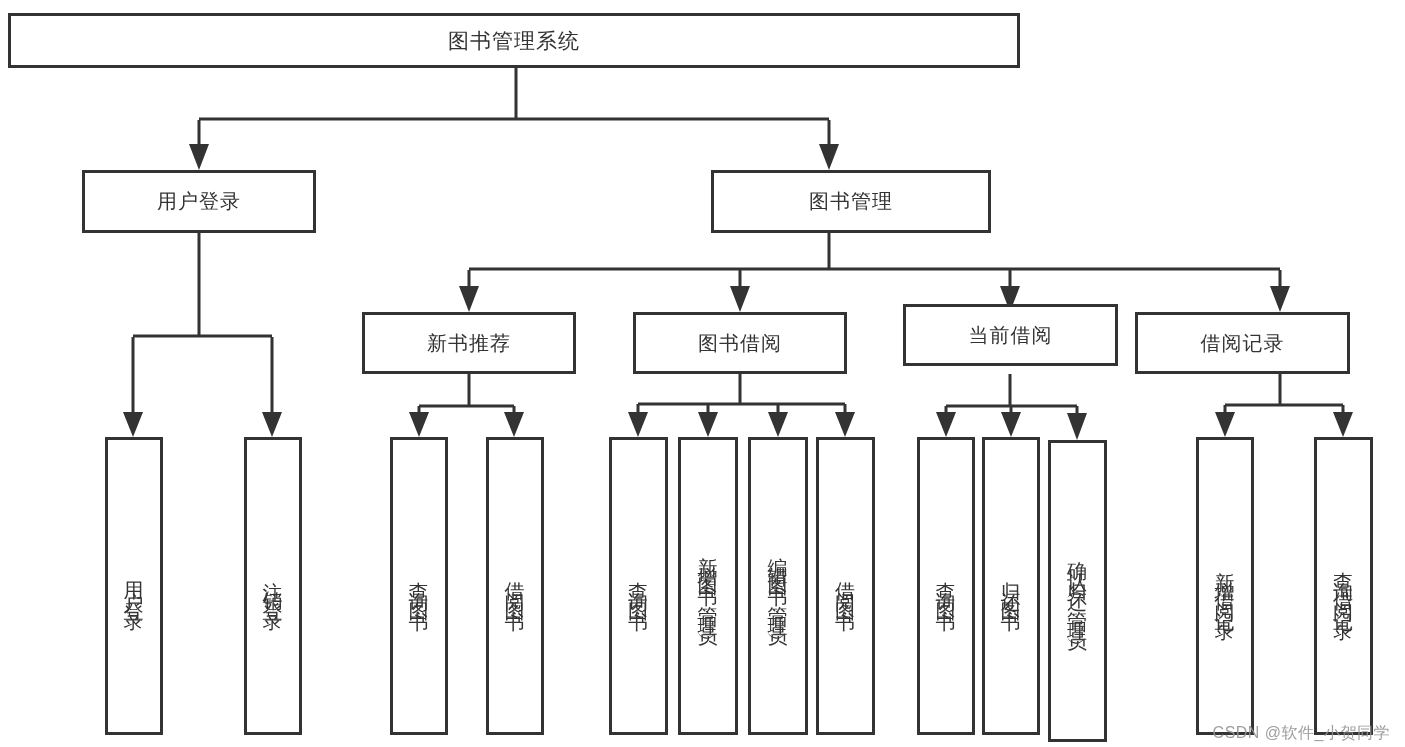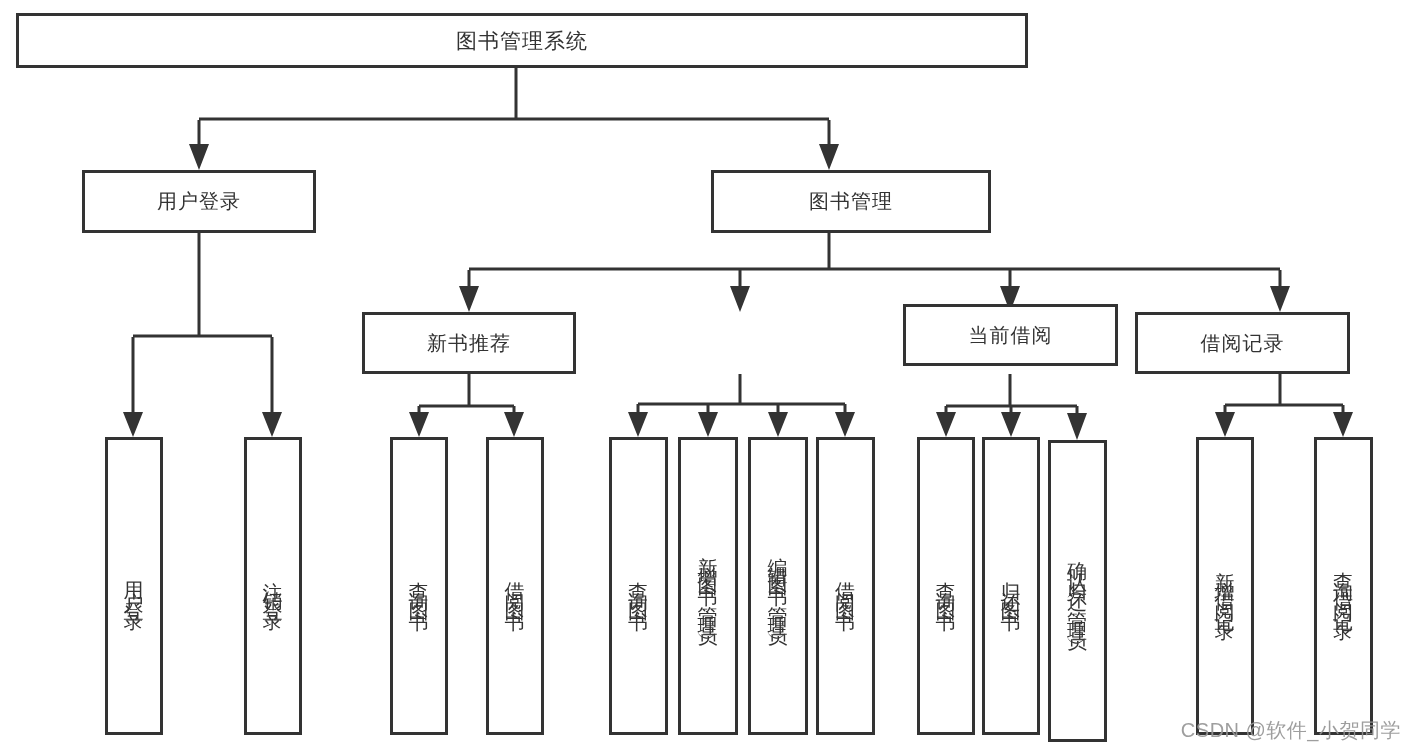--- a/index.html
+++ b/index.html
@@ -37,23 +37,23 @@
   .v-label {
     writing-mode: vertical-rl;
     text-orientation: mixed;
     font-size: 20px;
     line-height: 1;
     letter-spacing: 10px;
     color: #333333;
   }
   .watermark {
     position: absolute;
-    right: 4px;
+    right: 15px;
     bottom: 3px;
-    font-size: 20px;
+    font-size: 16px;
     color: rgba(150,150,150,0.92);
     letter-spacing: 0.5px;
     z-index: 2;
     white-space: nowrap;
     margin-left: 44px;
   }
 </style>
 </head>
 <body>
 
@@ -74,33 +74,36 @@
       M459 286 L479 286 L469 312 Z  M730 286 L750 286 L740 312 Z
       M1000 286 L1020 286 L1010 312 Z  M1270 286 L1290 286 L1280 312 Z
       M409 412 L429 412 L419 437 Z  M504 412 L524 412 L514 437 Z
       M628 412 L648 412 L638 437 Z  M698 412 L718 412 L708 437 Z
       M768 412 L788 412 L778 437 Z  M835 412 L855 412 L845 437 Z
       M936 412 L956 412 L946 437 Z  M1001 412 L1021 412 L1011 437 Z
       M1067 413 L1087 413 L1077 440 Z
       M1215 412 L1235 412 L1225 437 Z  M1333 412 L1353 412 L1343 437 Z"></path>
   </svg>
 
-  <div class="box" style="left:16px; top:13px; width:1012px; height:55px">
+  <div class="box" style="left:8px; top:13px; width:1012px; height:55px">
     <span class="h-label root-label">图书管理系统</span>
   </div>
 
   <div class="box" style="left:82px; top:170px; width:234px; height:63px">
     <span class="h-label">用户登录</span>
   </div>
   <div class="box" style="left:711px; top:170px; width:280px; height:63px">
     <span class="h-label">图书管理</span>
   </div>
 
   <div class="box" style="left:362px; top:312px; width:214px; height:62px">
     <span class="h-label">新书推荐</span>
+  </div>
+  <div class="box" style="left:633px; top:312px; width:214px; height:62px">
+    <span class="h-label">图书借阅</span>
   </div>
   <div class="box" style="left:903px; top:304px; width:215px; height:62px">
     <span class="h-label">当前借阅</span>
   </div>
   <div class="box" style="left:1135px; top:312px; width:215px; height:62px">
     <span class="h-label">借阅记录</span>
   </div>
 
   <div class="box v" style="left:105px; top:437px">
     <span class="v-label">用户登录</span>

